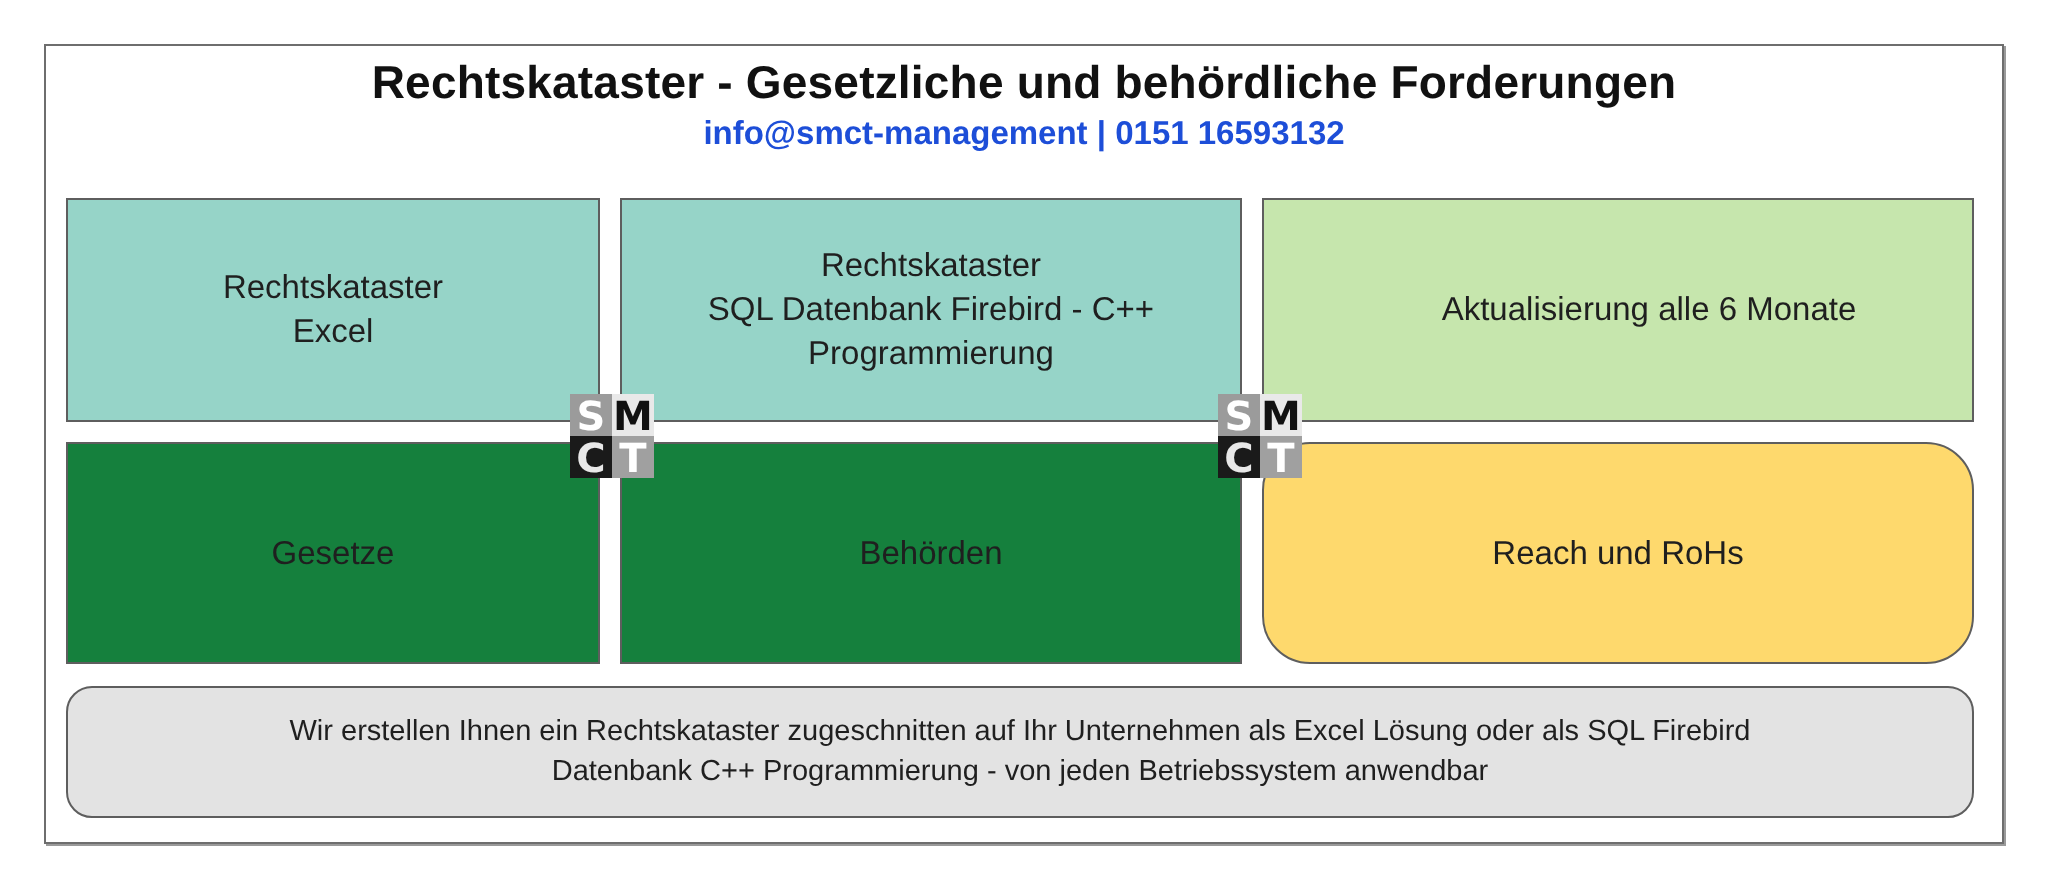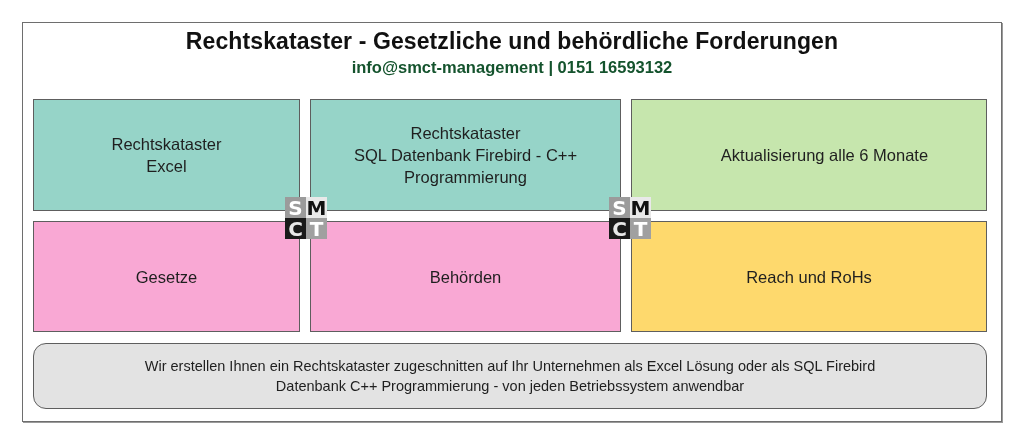--- a/index.html
+++ b/index.html
@@ -1,23 +1,23 @@
 <!DOCTYPE html>
 <html><head>
   <meta charset="utf-8">
   <style>
     html, body { margin: 0; padding: 0; background: #ffffff; }
     body { width: 1024px; height: 443px; position: relative; overflow: hidden; font-family: "Liberation Sans", sans-serif; color: #1a1a1a; }
     .frame { position: absolute; left: 22px; top: 22px; width: 978px; height: 398px; border: 1px solid #6e6e6e; box-shadow: 1px 1px 0 #9a9a9a; background: #fff; }
     .title { position: absolute; left: 0; top: 28px; width: 1024px; text-align: center; font-weight: bold; font-size: 23px; color: #111; letter-spacing: 0.1px; }
-    .subtitle { position: absolute; left: 0; top: 58px; width: 1024px; text-align: center; font-weight: bold; font-size: 16.5px; color: #14532d; }
+    .subtitle { position: absolute; left: 0; top: 58px; width: 1024px; text-align: center; font-weight: bold; font-size: 16.5px; color: #1d4ed8; }
     .box { position: absolute; box-sizing: border-box; border: 1px solid #5e5e5e; display: flex; align-items: center; justify-content: center; text-align: center; font-size: 16.5px; line-height: 22px; color: #1f1f1f; white-space: pre-line; }
     .teal { background: #96d4c8; }
     .green { background: #c6e6ad; padding-left: 31px; }
-    .blue { background: #f9a8d4; }
+    .blue { background: #15803d; }
     .yellow { background: #fed96d; }
     .gray { background: #e3e3e3; font-size: 14.5px; line-height: 20px; border-radius: 13px; }
     .logo { position: absolute; width: 42px; height: 42px; display: grid; grid-template-columns: 21px 21px; grid-template-rows: 21px 21px; background: #fff; }
     .logo span { display: flex; align-items: center; justify-content: center; font-weight: bold; font-size: 20px; font-family: "DejaVu Sans", sans-serif; line-height: 1; }
     .l-s { background: #9b9b9b; color: #fff; }
     .l-m { background: #e9e9e9; color: #111; }
     .l-c { background: #1a1a1a; color: #e8e8e8; }
     .l-t { background: #a0a0a0; color: #fff; }
   </style>
 </head>
@@ -30,21 +30,21 @@
 
 <div class="box teal" style="left:33px; top:99px; width:267px; height:112px;">Rechtskataster
 Excel</div>
 <div class="box teal" style="left:310px; top:99px; width:311px; height:112px;">Rechtskataster
 SQL Datenbank Firebird - C++
 Programmierung</div>
 <div class="box green" style="left:631px; top:99px; width:356px; height:112px;">Aktualisierung alle 6 Monate</div>
 
 <div class="box blue" style="left:33px; top:221px; width:267px; height:111px;">Gesetze</div>
 <div class="box blue" style="left:310px; top:221px; width:311px; height:111px;">Behörden</div>
-<div class="box yellow" style="left:631px; top:221px; width:356px; height:111px;">Reach und RoHs</div>
+<div class="box yellow" style="left:631px; top:221px; width:356px; height:111px;border-radius:24px;">Reach und RoHs</div>
 
 <div class="box gray" style="left:33px; top:343px; width:954px; height:66px;">Wir erstellen Ihnen ein Rechtskataster zugeschnitten auf Ihr Unternehmen als Excel Lösung oder als SQL Firebird
 Datenbank C++ Programmierung - von jeden Betriebssystem anwendbar</div>
 
 <div class="logo" style="left:285px; top:197px;">
   <span class="l-s">S</span>
   <span class="l-m">M</span>
   <span class="l-c">C</span>
   <span class="l-t">T</span>
 </div>

